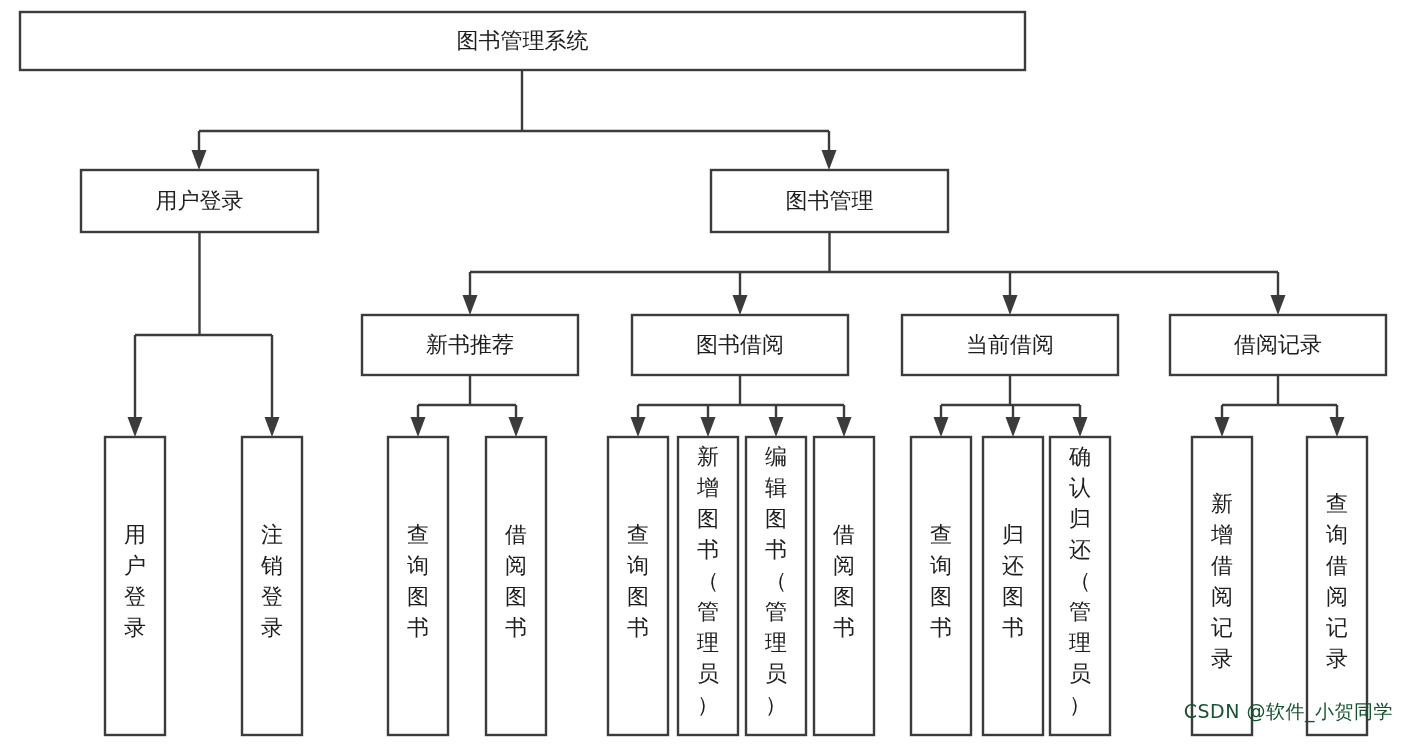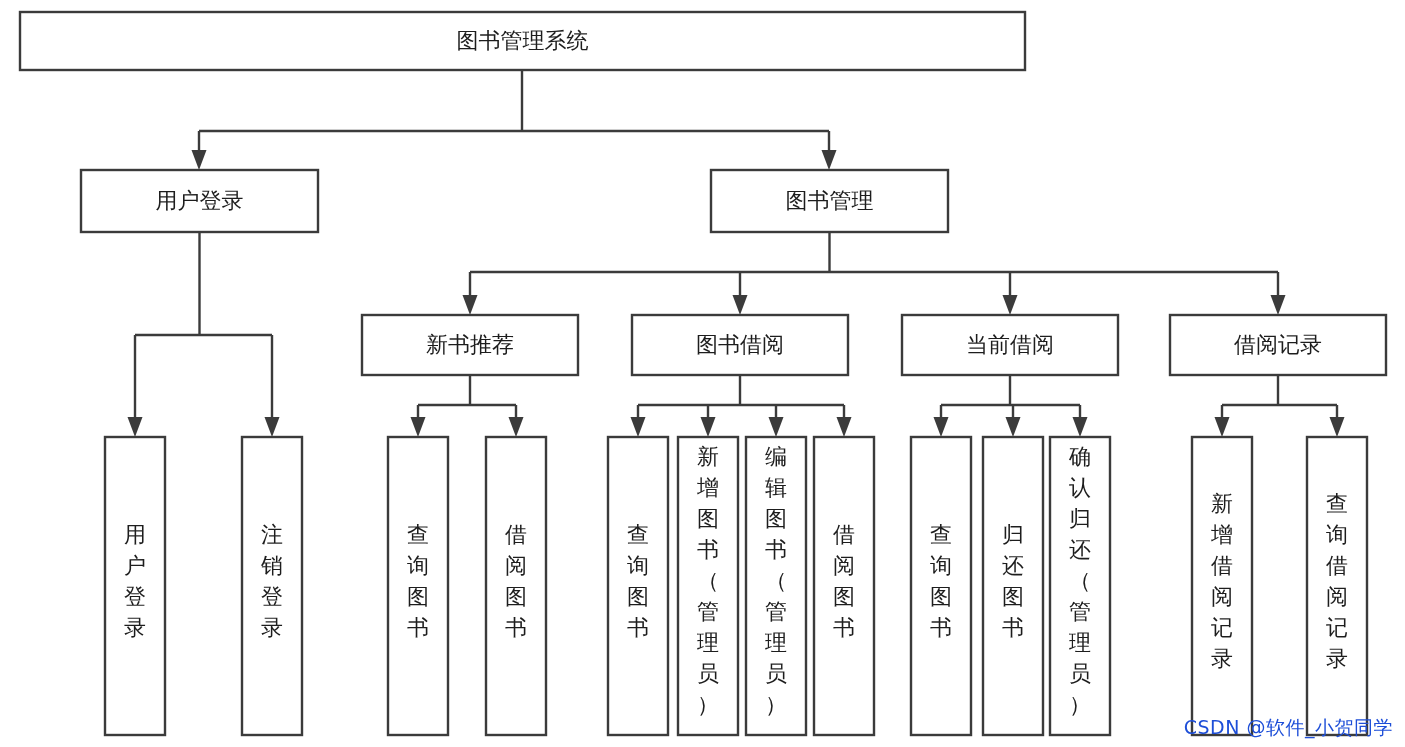--- a/index.html
+++ b/index.html
@@ -49,24 +49,24 @@
   }
   .node-label-vertical {
     fill: #1d1d1d;
     font-family: "DejaVu Sans", "Liberation Sans", sans-serif;
     font-size: 22px;
     text-anchor: middle;
   }
   .watermark {
     position: absolute;
     right: 12px;
-    bottom: 6px;
+    bottom: 22px;
     font-family: "DejaVu Sans", "Liberation Sans", sans-serif;
     font-size: 19px;
-    color: #1d4ed8;
+    color: #14532d;
     white-space: nowrap;
     letter-spacing: 0.5px;
   }
 </style>
 </head>
 <body>
 
 <div id="canvas">
   <svg id="diagram-svg" viewBox="0 0 1405 747">
     <defs>

